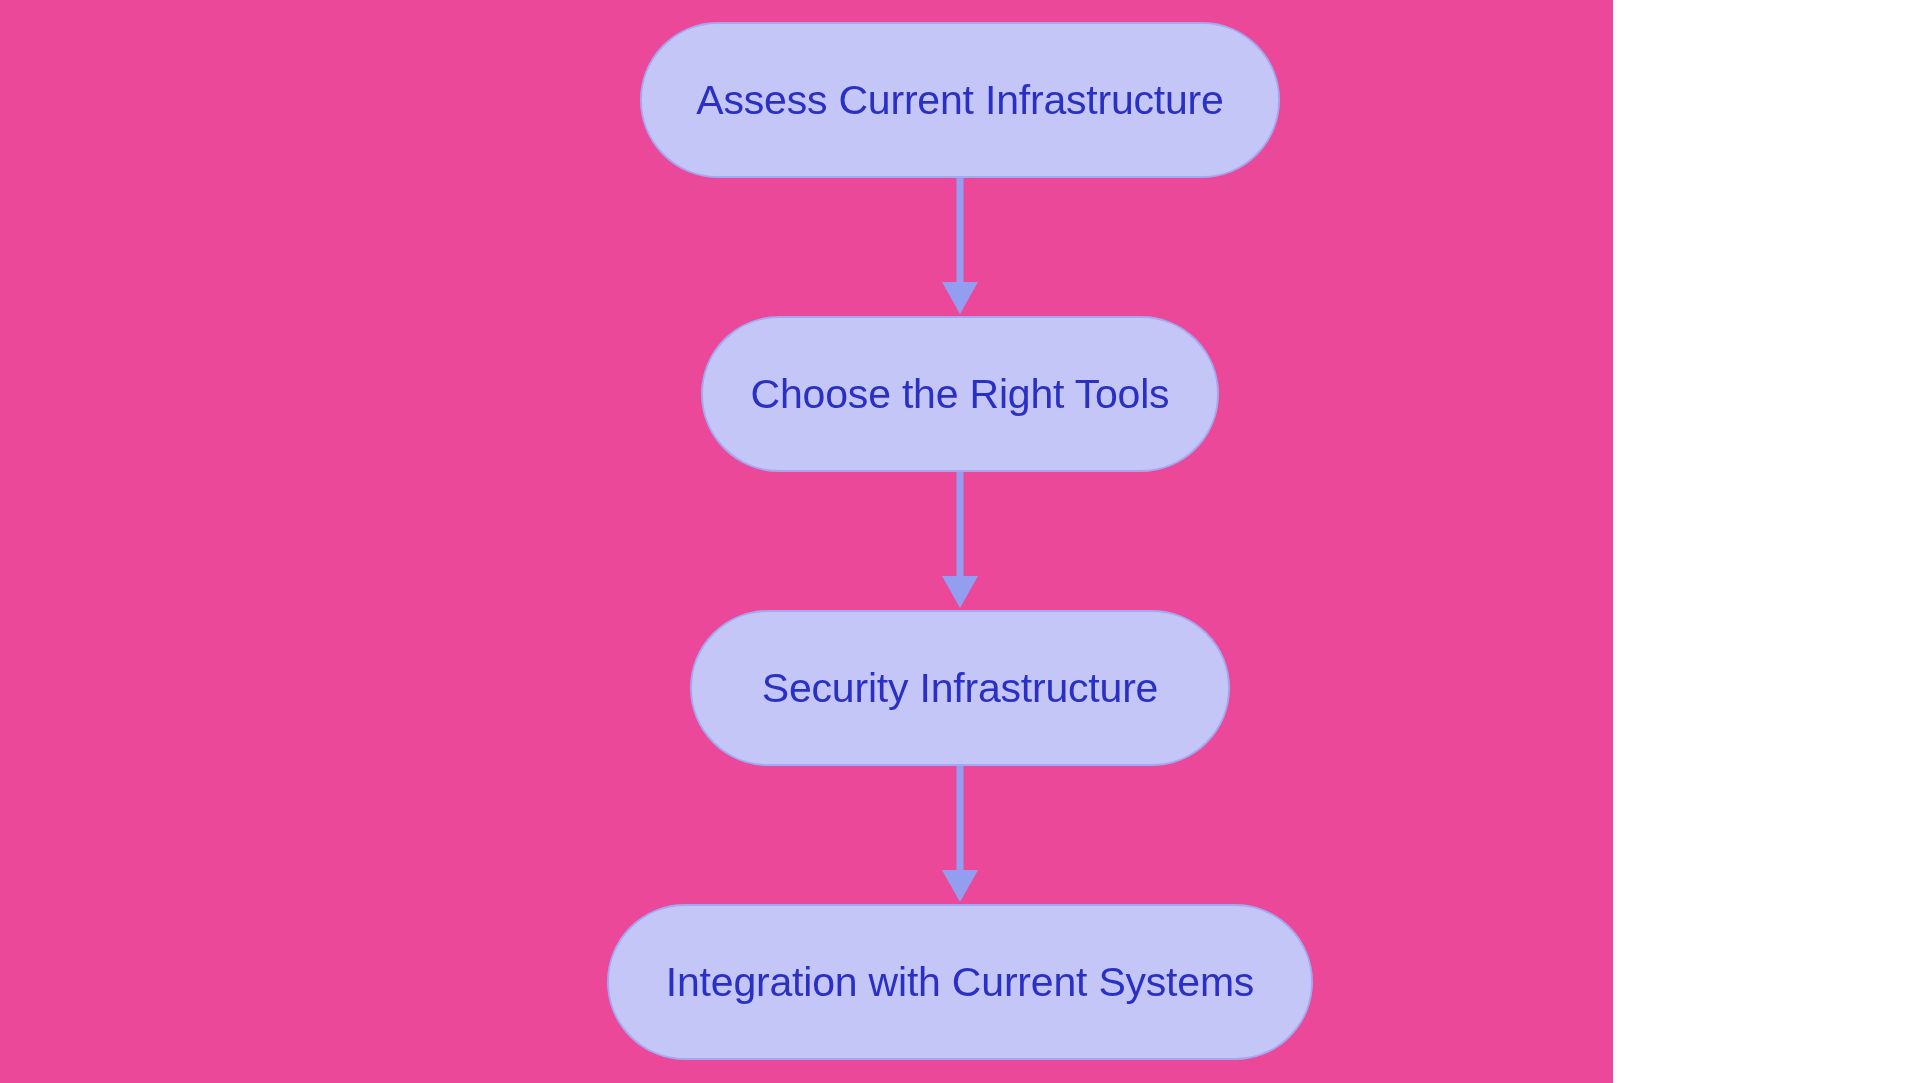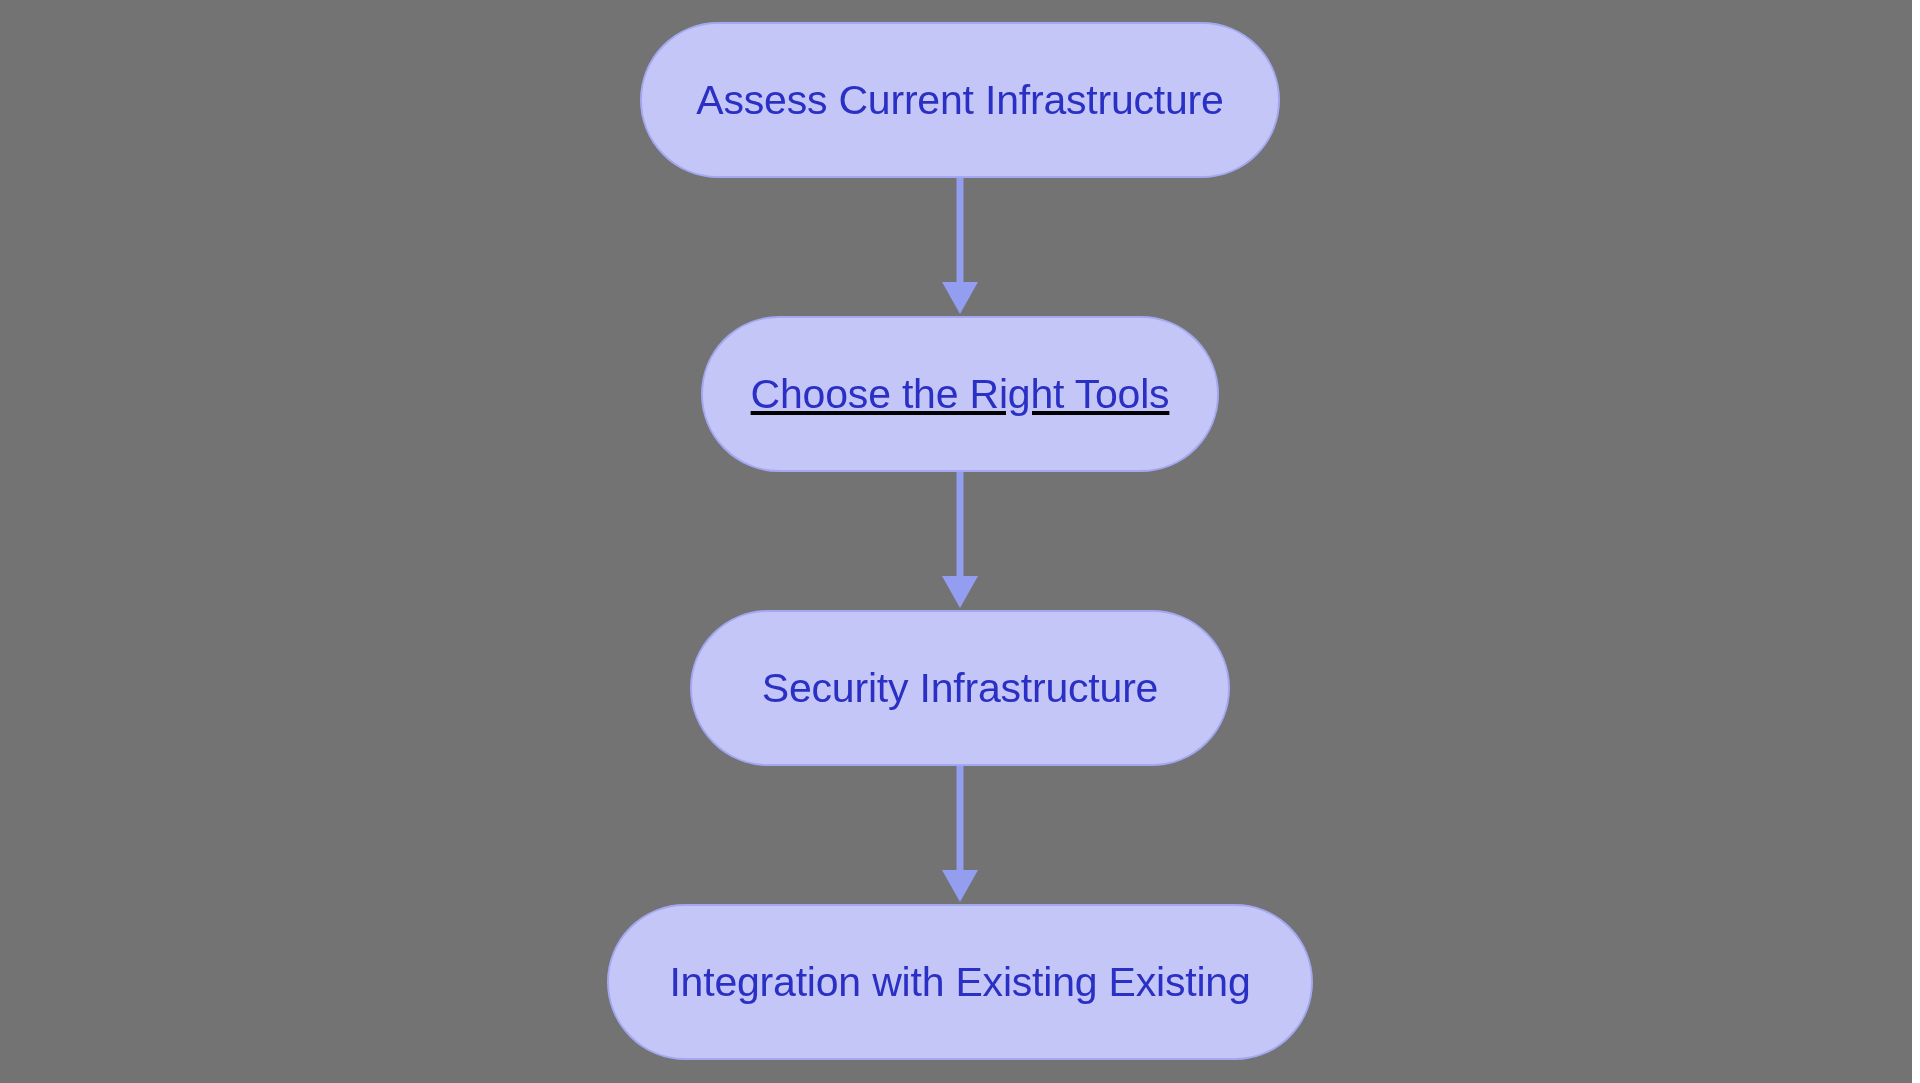--- a/index.html
+++ b/index.html
@@ -6,23 +6,23 @@
   html, body {
     margin: 0;
     padding: 0;
     background: #ffffff;
   }
   body {
     font-family: "Liberation Sans", sans-serif;
   }
   #canvas {
     position: relative;
-    width: 1912px;
+    width: 1613px;
     height: 1083px;
-    background: #737373;
+    background: #ec4899;
     overflow: hidden;
   }
   .flow-stack {
     position: absolute;
     left: 0;
     top: 0;
     width: 1920px;
     height: 1083px;
     display: flex;
     flex-direction: column;
@@ -43,21 +43,21 @@
   .node-label {
     color: #2b30c4;
     font-size: 41px;
     font-weight: 400;
     letter-spacing: -0.2px;
     white-space: nowrap;
     line-height: 1;
     font-family: "Liberation Sans", sans-serif;
   }
   .node-1 { width: 640px; }
-  .node-2 { width: 518px; text-decoration: underline; }
+  .node-2 { width: 518px; }
   .node-3 { width: 540px; }
   .node-4 { width: 706px; }
 
   .connector {
     width: 140px;
     height: 138px;
     flex: none;
     display: block;
   }
   .spacer-top { height: 22px; flex: none; width: 1px; }
@@ -97,17 +97,17 @@
     </div>
 
     <div class="connector">
       <svg width="140" height="138" viewBox="0 0 140 138" xmlns="http://www.w3.org/2000/svg">
         <line x1="70" y1="0" x2="70" y2="110" stroke="#949ef0" stroke-width="7"></line>
         <polygon points="52,104 88,104 70,136" fill="#949ef0"></polygon>
       </svg>
     </div>
 
     <div class="node node-4">
-      <span class="node-label">Integration with Existing Existing</span>
+      <span class="node-label">Integration with Current Systems</span>
     </div>
 
   </div>
 </div>
 
 </body></html>

